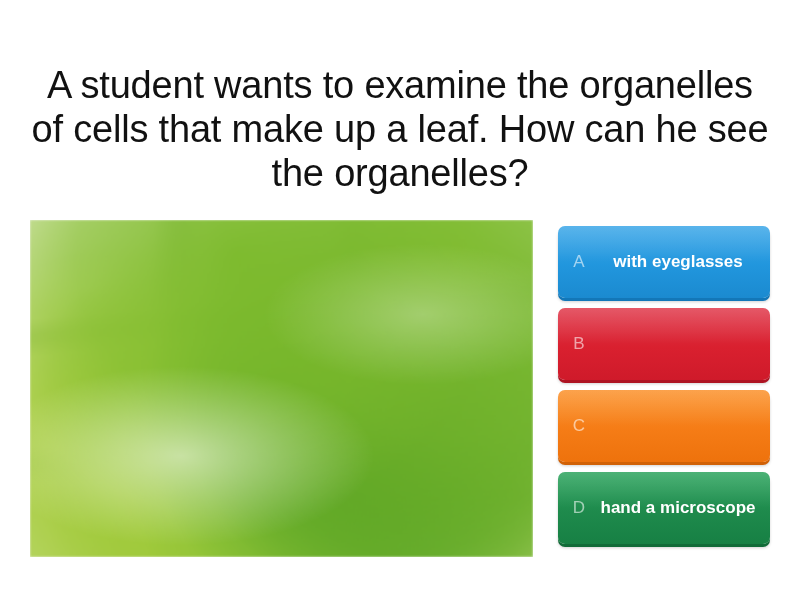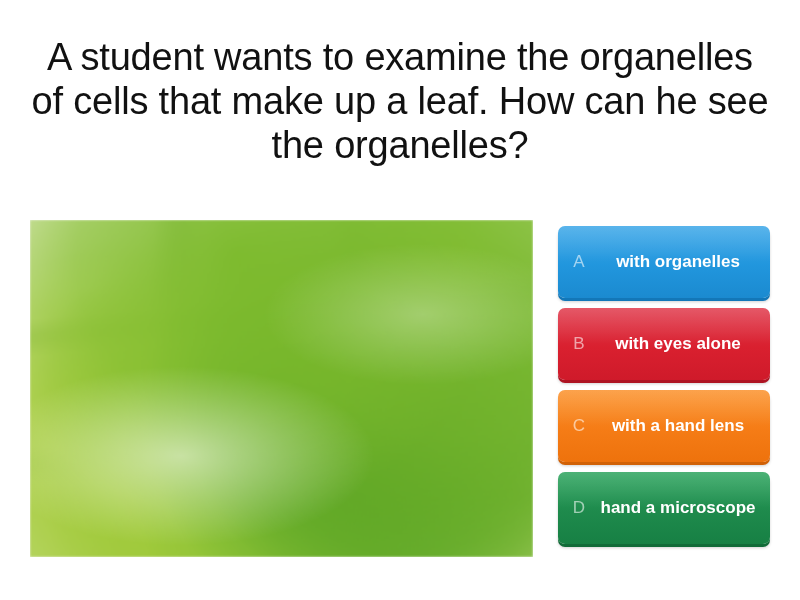--- a/index.html
+++ b/index.html
@@ -12,21 +12,21 @@
   }
   body {
     font-family: "Liberation Sans", sans-serif;
     position: relative;
   }
 
   
   #question-area {
     position: absolute;
     left: 0;
-    top: 16px;
+    top: 44px;
     width: 800px;
     height: 170px;
     display: flex;
     align-items: center;
     justify-content: center;
   }
   #question-text {
     width: 760px;
     text-align: center;
     font-size: 38px;
@@ -169,31 +169,29 @@
 
 <div id="media-panel">
   <div id="microscopy-image"></div>
   <div id="microscopy-image-sheen"></div>
 </div>
 
 <div id="options-panel">
 
   <div class="option-button" id="option-a">
     <span class="option-letter">A</span>
-    <span class="option-label">with organelles</span>
+    <span class="option-label">with eyeglasses</span>
   </div>
 
   <div class="option-button" id="option-b">
     <span class="option-letter">B</span>
-    <span class="option-label">with eyes alone</span>
   </div>
 
   <div class="option-button" id="option-c">
     <span class="option-letter">C</span>
-    <span class="option-label">with a hand lens</span>
   </div>
 
   <div class="option-button" id="option-d">
     <span class="option-letter">D</span>
     <span class="option-label">hand a microscope</span>
   </div>
 
 </div>
 
 </body></html>

